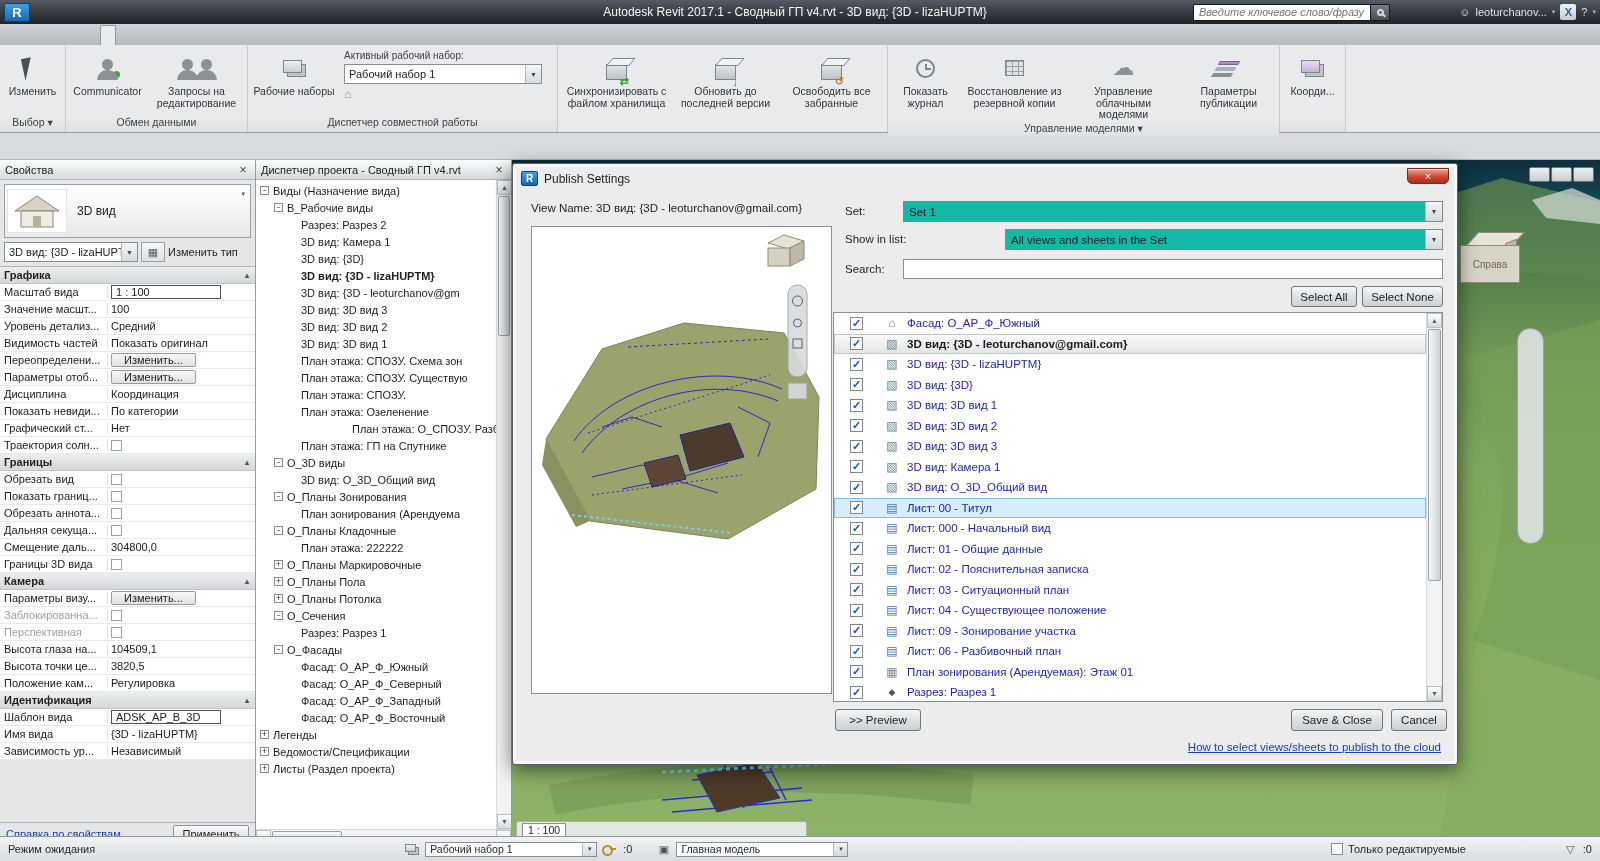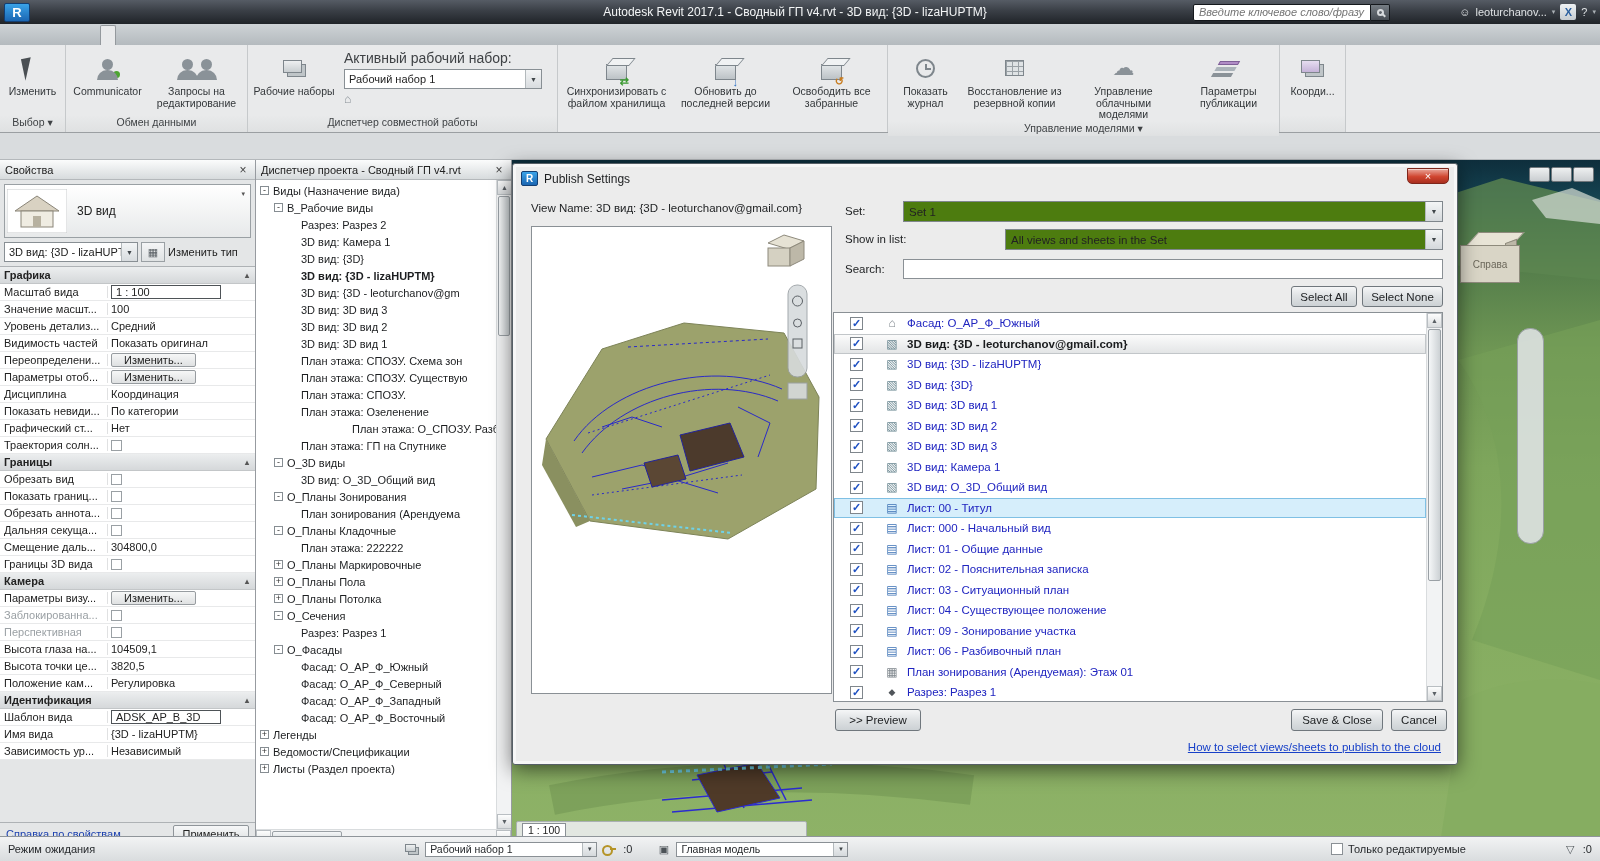--- a/index.html
+++ b/index.html
@@ -46,21 +46,21 @@
 .cube::before{content:"";position:absolute;left:-1px;top:-7px;width:21px;height:6px;background:#f0f2f3;border:1px solid #7e868c;transform:skewX(-40deg);transform-origin:bottom left}
 .badge{position:absolute;right:-2px;bottom:-2px;font-size:11px;font-weight:bold}
 .b-green{color:#3d9a33}.b-blue{color:#2c6fc2}.b-orange{color:#c77b1e}
 .clockic{width:19px;height:19px;border:2px solid #7e868c;border-radius:50%;position:relative}
 .clockic::after{content:"";position:absolute;left:7px;top:3px;width:2px;height:6px;background:#7e868c}
 .clockic::before{content:"";position:absolute;left:7px;top:7px;width:6px;height:2px;background:#7e868c}
 .gridic{width:19px;height:16px;border:1px solid #7e868c;background-color:#dfe3e5;background-image:linear-gradient(#9aa1a6 1px,transparent 1px),linear-gradient(90deg,#9aa1a6 1px,transparent 1px);background-size:6px 5px}
 .cloudic{font-size:22px;color:#8a9298;line-height:20px}
 .layers{width:20px;height:4px;background:#b08cc6;border:1px solid #7e5f96;transform:skewX(-30deg);box-shadow:0 6px 0 #aab3b9,0 12px 0 #8a9298;margin-bottom:10px}
 .wsright{display:flex;flex-direction:column;padding:3px 4px 0;gap:3px;align-items:flex-start}
-.wslabel{font-size:14px;color:#3f4245}
+.wslabel{font-size:10px;color:#3f4245}
 .combo{display:flex;align-items:center;background:#fff;border:1px solid #888f94;height:20px;width:198px}
 .combo .ctext{flex:1;padding:0 4px;font-size:11px;white-space:nowrap;overflow:hidden;color:#222}
 .combo .carrow{width:16px;height:100%;border-left:1px solid #b3b9bc;background:linear-gradient(#f3f5f6,#d8dcdf);display:flex;align-items:center;justify-content:center;font-size:7px;color:#40464a;flex:none}
 .wshouse{font-size:12px;color:#8a9298}
 
 
 .optionsbar{position:absolute;top:133px;left:0;right:0;height:27px;background:#d9dcde;border-bottom:1px solid #b4b8bb;z-index:10}
 
 
 .pal-header{height:20px;background:linear-gradient(#fbfcfc,#d7dbdd);border-bottom:1px solid #b4b8bb;display:flex;align-items:center;padding:0 5px;font-size:11px;color:#222;flex:none}
@@ -117,21 +117,21 @@
 .vi{font-size:12px;color:#3c4144;width:15px;text-align:center}
 .c-amber{color:#c08a1e !important}.c-teal{color:#2e7f8c !important}.c-red{color:#b03323 !important}.c-violet{color:#7a5aa0 !important}.c-blue{color:#1a56b0 !important}.c-gold{color:#c49a1c !important}.c-gray{color:#6d757b !important}
 
 
 .dialog{position:absolute;left:512px;top:163px;width:946px;height:602px;background:#ececec;border:1px solid #565f66;border-radius:3px;box-shadow:0 5px 20px rgba(0,0,0,.55),inset 0 0 0 3px rgba(255,255,255,.6);z-index:30}
 .dlg-title{height:26px;display:flex;align-items:center;padding:3px 8px 0;font-size:12px;color:#1c1e20}
 .dlg-rlogo{width:17px;height:15px;background:linear-gradient(#3aa3e8,#1b66b2);color:#fff;font-size:10px;font-weight:bold;display:flex;align-items:center;justify-content:center;border-radius:2px;border:1px solid #123f74;margin-right:6px}
 .dlg-close{margin-left:auto;width:42px;height:16px;margin-top:-6px;background:linear-gradient(#eaa89c,#d0452f 55%,#a92f1f);border:1px solid #7e261b;border-radius:0 0 5px 5px;color:#fff;display:flex;align-items:center;justify-content:center;font-size:11px;box-shadow:inset 0 1px 0 rgba(255,255,255,.5)}
 .dlabel{position:absolute;font-size:11.5px;color:#1c1e20;white-space:nowrap}
 .preview{position:absolute;left:18px;top:62px;width:301px;height:468px;border:1px solid #8a9095;background:#fff;box-shadow:inset 1px 1px 0 #d4d7d9}
-.dcombo{position:absolute;height:21px;display:flex;align-items:center;background:#4d7c0f;border:1px solid #7f868c}
+.dcombo{position:absolute;height:21px;display:flex;align-items:center;background:#14b8a6;border:1px solid #7f868c}
 .dcombo .ctext{flex:1;padding:0 5px;font-size:11.5px;white-space:nowrap;overflow:hidden}
 .dcombo .carrow{width:17px;height:100%;border-left:1px solid #b3b9bc;background:linear-gradient(#f3f5f6,#d5d9dc);display:flex;align-items:center;justify-content:center;font-size:7px;color:#40464a;flex:none}
 .dinput{position:absolute;height:20px;border:1px solid #8a9095;background:#fff;font-family:inherit;font-size:11.5px;padding:0 4px}
 .settools{position:absolute;left:330px;top:124px;display:flex;gap:5px}
 .tool{width:18px;height:17px;display:flex;align-items:center;justify-content:center;font-size:11px;font-weight:bold;border:1px solid transparent;color:#5a6065}
 .btn{position:absolute;border:1px solid #70777d;background:linear-gradient(#f5f6f7,#e0e3e5 45%,#ccd1d4);border-radius:3px;font-size:11.5px;display:flex;align-items:center;justify-content:center;color:#1c1e20}
 .plist{position:absolute;left:320px;top:148px;width:610px;height:390px;border:1px solid #8a9095;background:#fff;overflow:hidden}
 .plist-rows{position:absolute;inset:0 16px 0 0;overflow:hidden}
 .prow2{display:flex;align-items:center;height:20.5px;padding-left:15px;border:1px solid transparent}
 .prow2 .cb{width:13px;height:13px;border:1px solid #7f868c;background:#fff;font-size:11px;line-height:11px;text-align:center;color:#1f51c2;font-weight:bold;margin-right:21px;flex:none}

